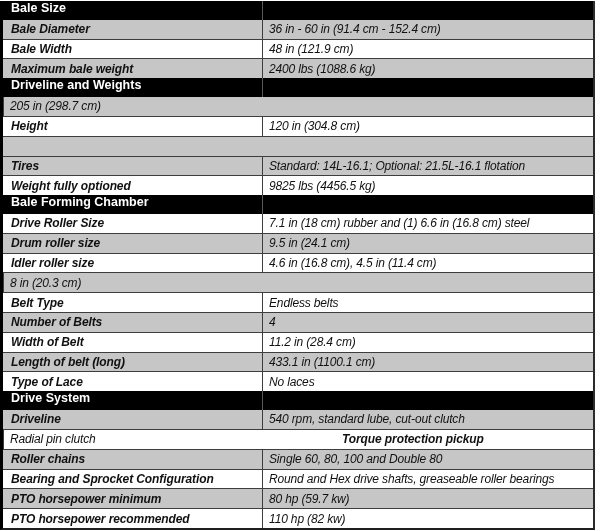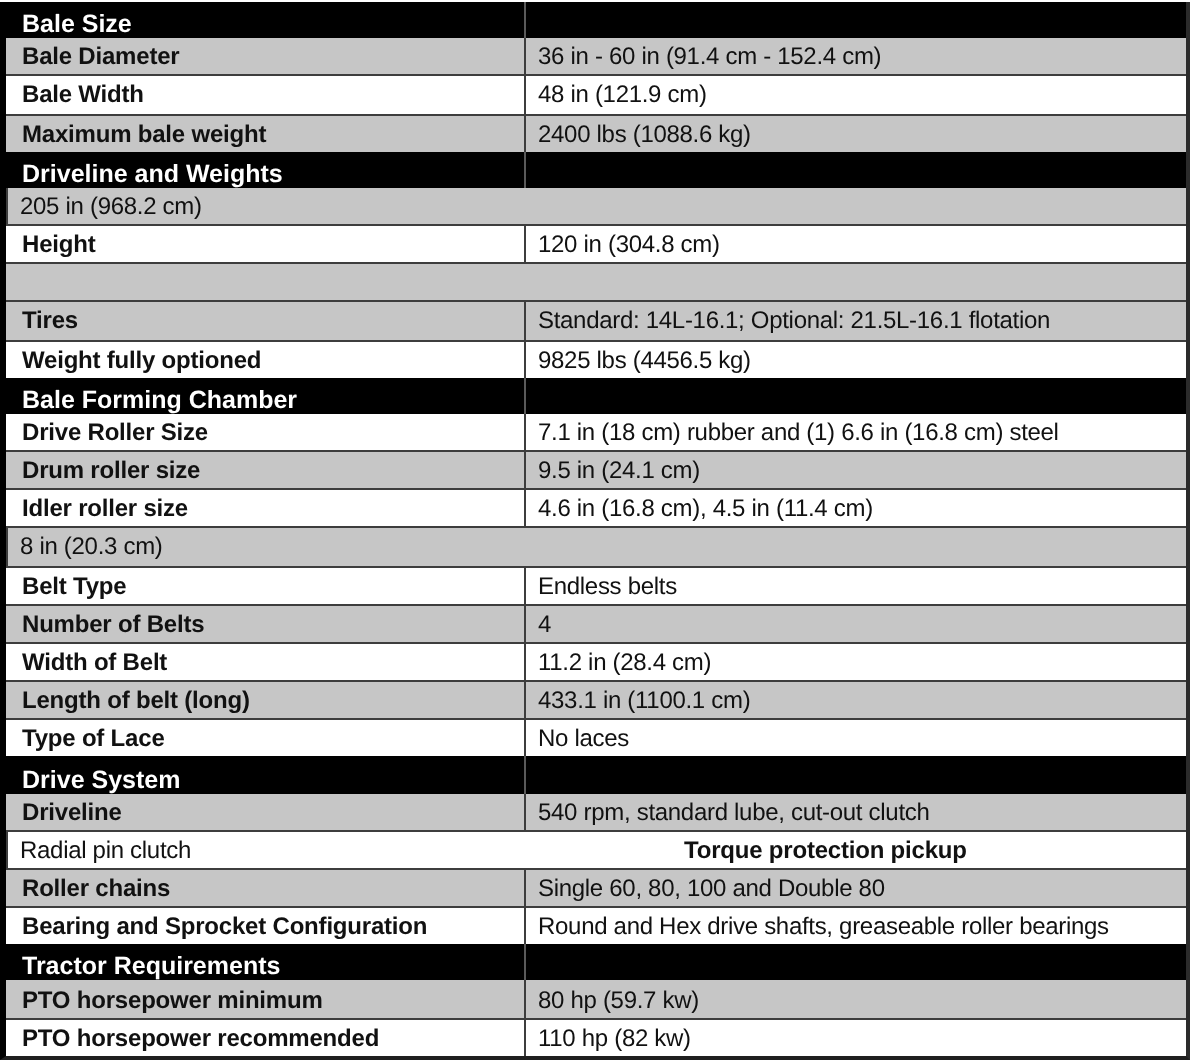--- a/index.html
+++ b/index.html
@@ -29,21 +29,21 @@
     border-bottom: 2px solid #1f1f1f;
   }
   .section-row {
     flex: 1 1 0;
     min-height: 0;
     background: #000000;
     color: #ffffff;
     font-weight: bold;
     font-size: 12.5px;
     display: flex;
-    align-items: flex-end;
+    align-items: flex-start;
     padding-left: 8px;
     position: relative;
     white-space: nowrap;
     overflow: hidden;
   }
   .section-row::after {
     content: "";
     position: absolute;
     left: 259px;
     top: 0;
@@ -52,20 +52,21 @@
     background: #5a5a5a;
   }
   .row {
     flex: 1 1 0;
     min-height: 0;
     display: flex;
     background: #ffffff;
     border-top: 1px solid #3d3d3d;
     font-size: 12px;
     color: #111111;
+    font-style: italic;
   }
   .row.shaded { background: #c6c6c6; }
   .row:first-child, .section-row + .row { border-top: none; }
   .cell {
     display: flex;
     align-items: center;
     box-sizing: border-box;
     white-space: nowrap;
     overflow: hidden;
   }
@@ -102,21 +103,21 @@
     </div>
     <div class="row shaded">
       <div class="cell label">Maximum bale weight</div>
       <div class="cell value">2400 lbs (1088.6 kg)</div>
     </div>
 
     <div class="section-row">
       <span>Driveline and Weights</span>
     </div>
     <div class="row shaded">
-      <div class="cell value">205 in (968.2 cm)</div>
+      <div class="cell value">205 in (298.7 cm)</div>
     </div>
     <div class="row">
       <div class="cell label">Height</div>
       <div class="cell value">120 in (304.8 cm)</div>
     </div>
     <div class="row shaded">
     </div>
     <div class="row shaded">
       <div class="cell label">Tires</div>
       <div class="cell value">Standard: 14L-16.1; Optional: 21.5L-16.1 flotation</div>
@@ -178,23 +179,20 @@
     </div>
     <div class="row shaded">
       <div class="cell label">Roller chains</div>
       <div class="cell value">Single 60, 80, 100 and Double 80</div>
     </div>
     <div class="row">
       <div class="cell label">Bearing and Sprocket Configuration</div>
       <div class="cell value">Round and Hex drive shafts, greaseable roller bearings</div>
     </div>
 
-    <div class="section-row">
-      <span>Tractor Requirements</span>
-    </div>
     <div class="row shaded">
       <div class="cell label">PTO horsepower minimum</div>
       <div class="cell value">80 hp (59.7 kw)</div>
     </div>
     <div class="row">
       <div class="cell label">PTO horsepower recommended</div>
       <div class="cell value">110 hp (82 kw)</div>
     </div>
 
   </div>

